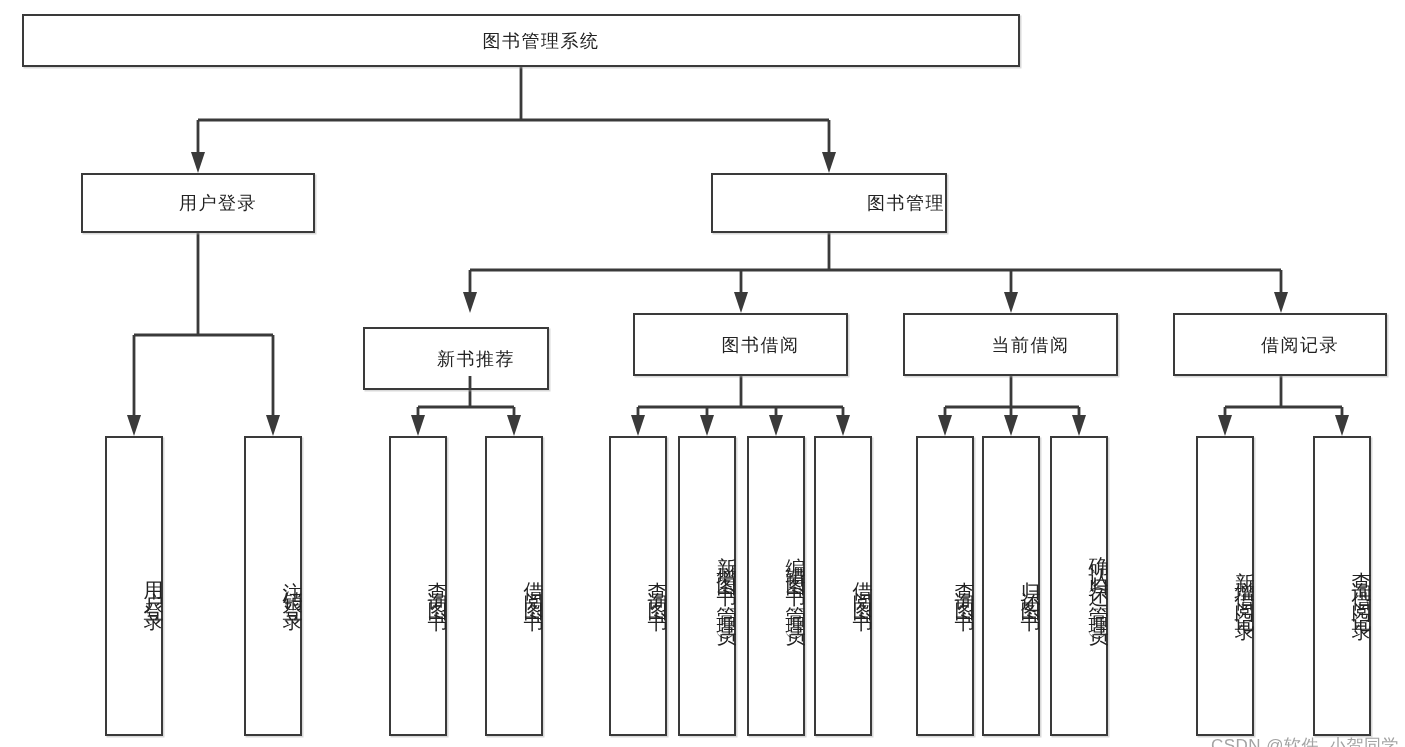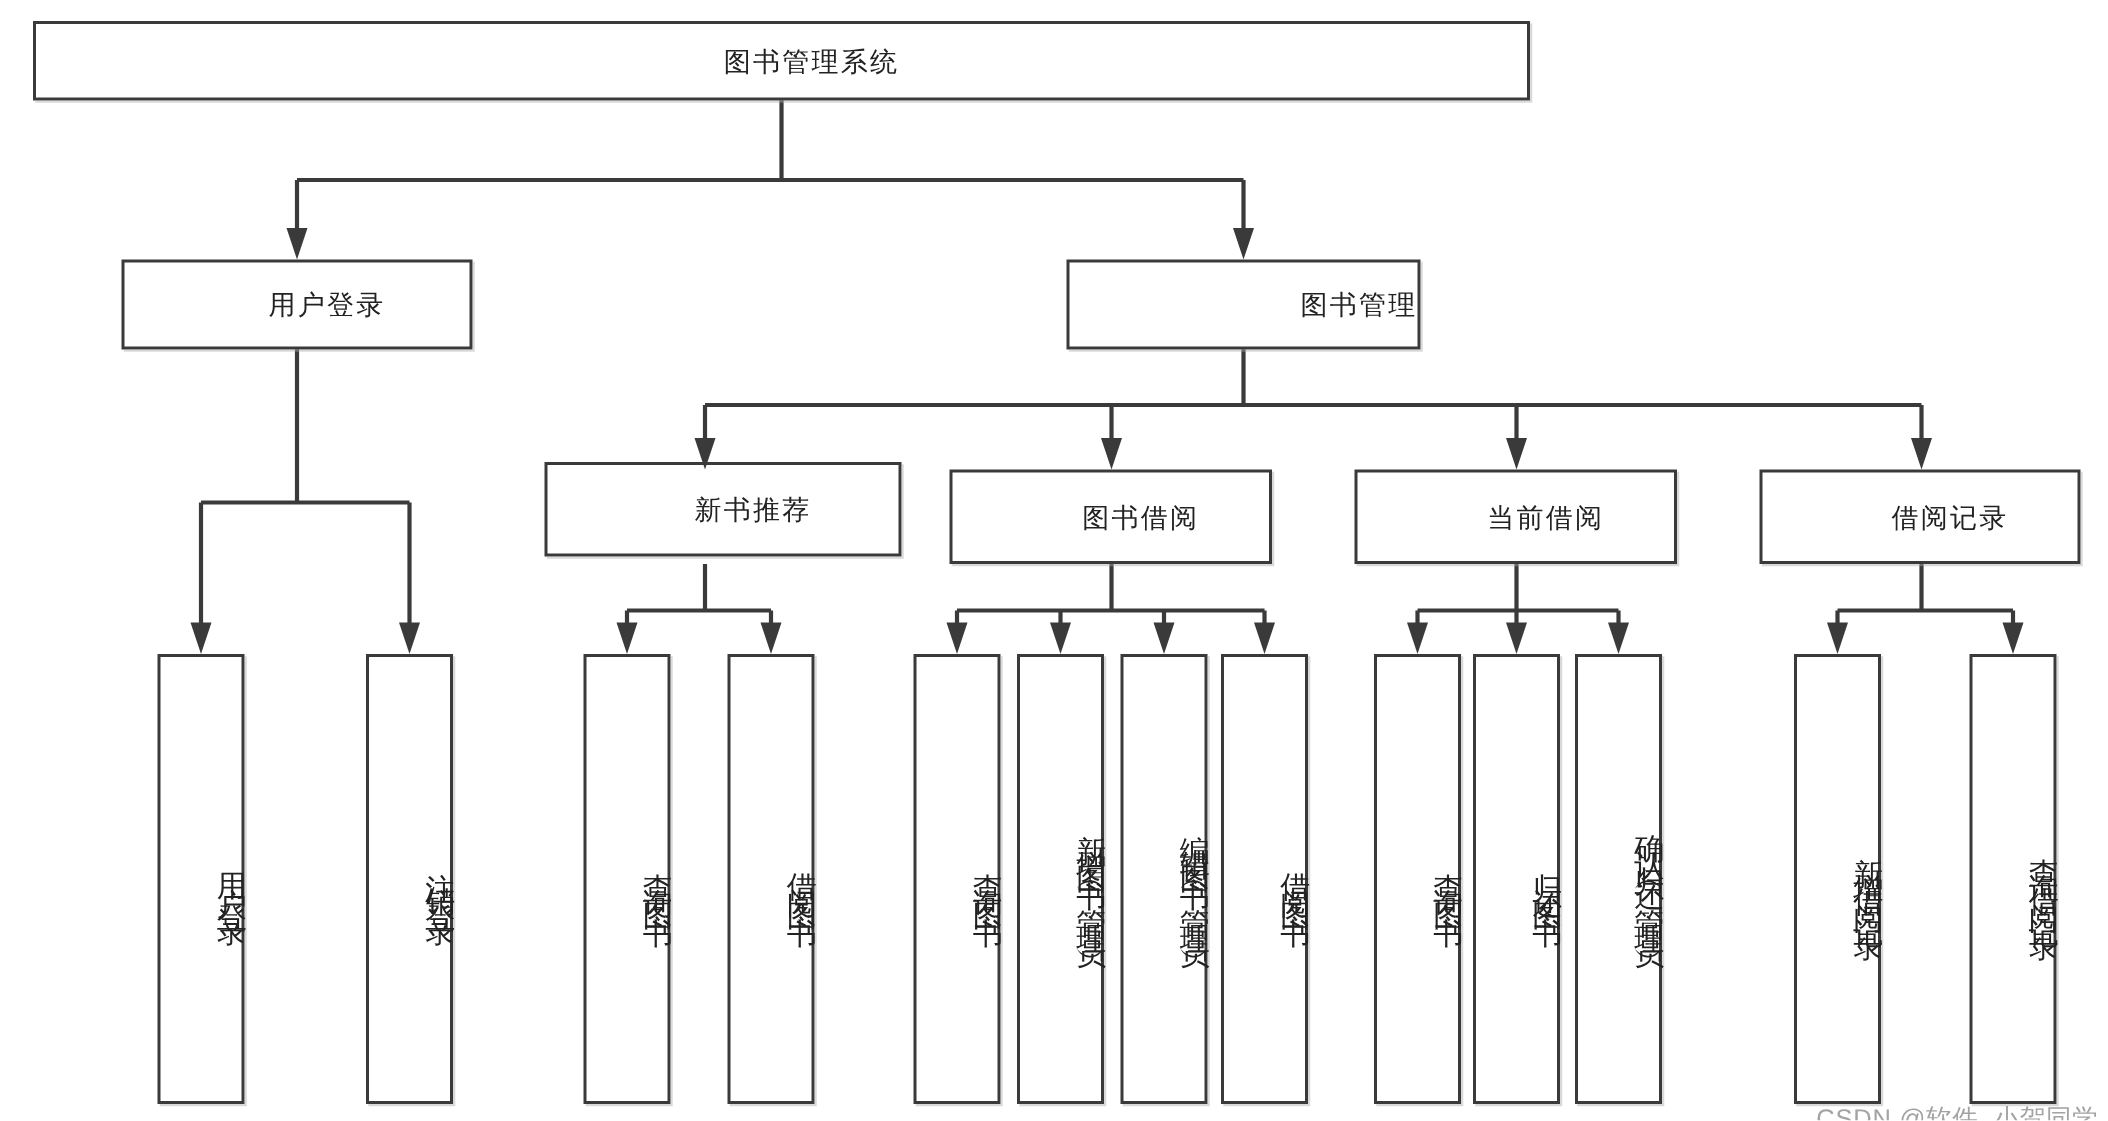--- a/index.html
+++ b/index.html
@@ -29,21 +29,21 @@
     white-space:nowrap;
   }
   .vbox .lbl{
     writing-mode:vertical-rl;text-orientation:mixed;
     font-size:20px;color:var(--text);letter-spacing:10px;line-height:1;
   }
   
   .n-root{left:22px;top:14px;width:998px;height:53px;}
   .n-l2a{left:81px;top:173px;width:234px;height:60px;}
   .n-l2b{left:711px;top:173px;width:236px;height:60px;justify-content:flex-end;}
-  .n-l3a{left:363px;top:308px;width:238px;height:63px;}
+  .n-l3a{left:363px;top:327px;width:186px;height:63px;}
   .n-l3b{left:633px;top:313px;width:215px;height:63px;}
   .n-l3c{left:903px;top:313px;width:215px;height:63px;}
   .n-l3d{left:1173px;top:313px;width:214px;height:63px;}
   .leaf{top:436px;width:58px;height:300px;}
   .n-g1a{left:105px;} .n-g1b{left:244px;}
   .n-g2a{left:389px;} .n-g2b{left:485px;}
   .n-g3a{left:609px;} .n-g3b{left:678px;} .n-g3c{left:747px;} .n-g3d{left:814px;}
   .n-g4a{left:916px;} .n-g4b{left:982px;} .n-g4c{left:1050px;}
   .n-g5a{left:1196px;} .n-g5b{left:1313px;}
   #watermark{

